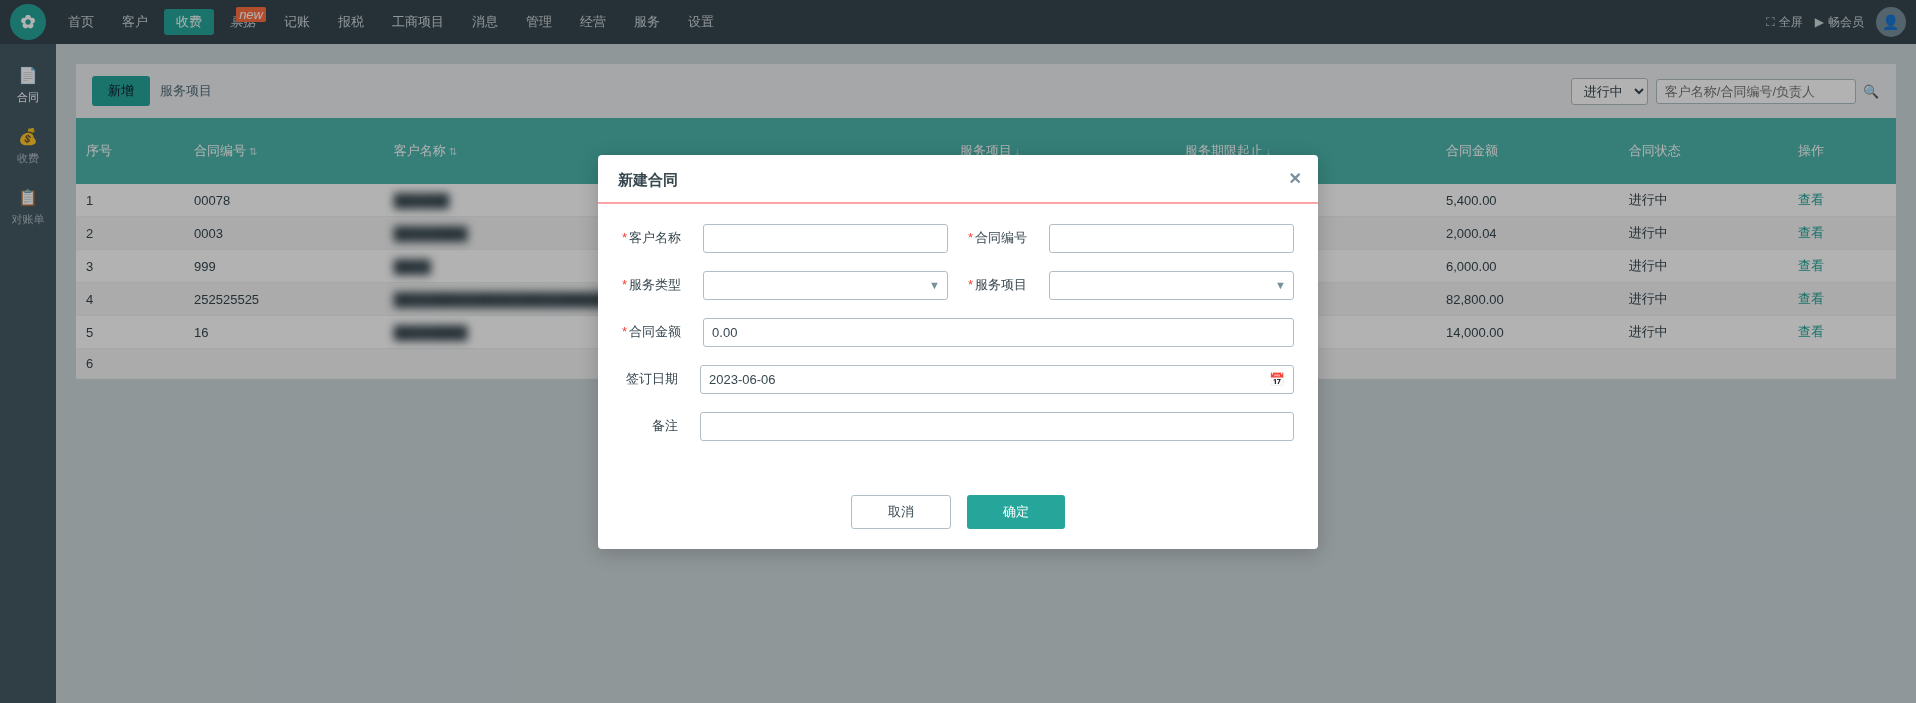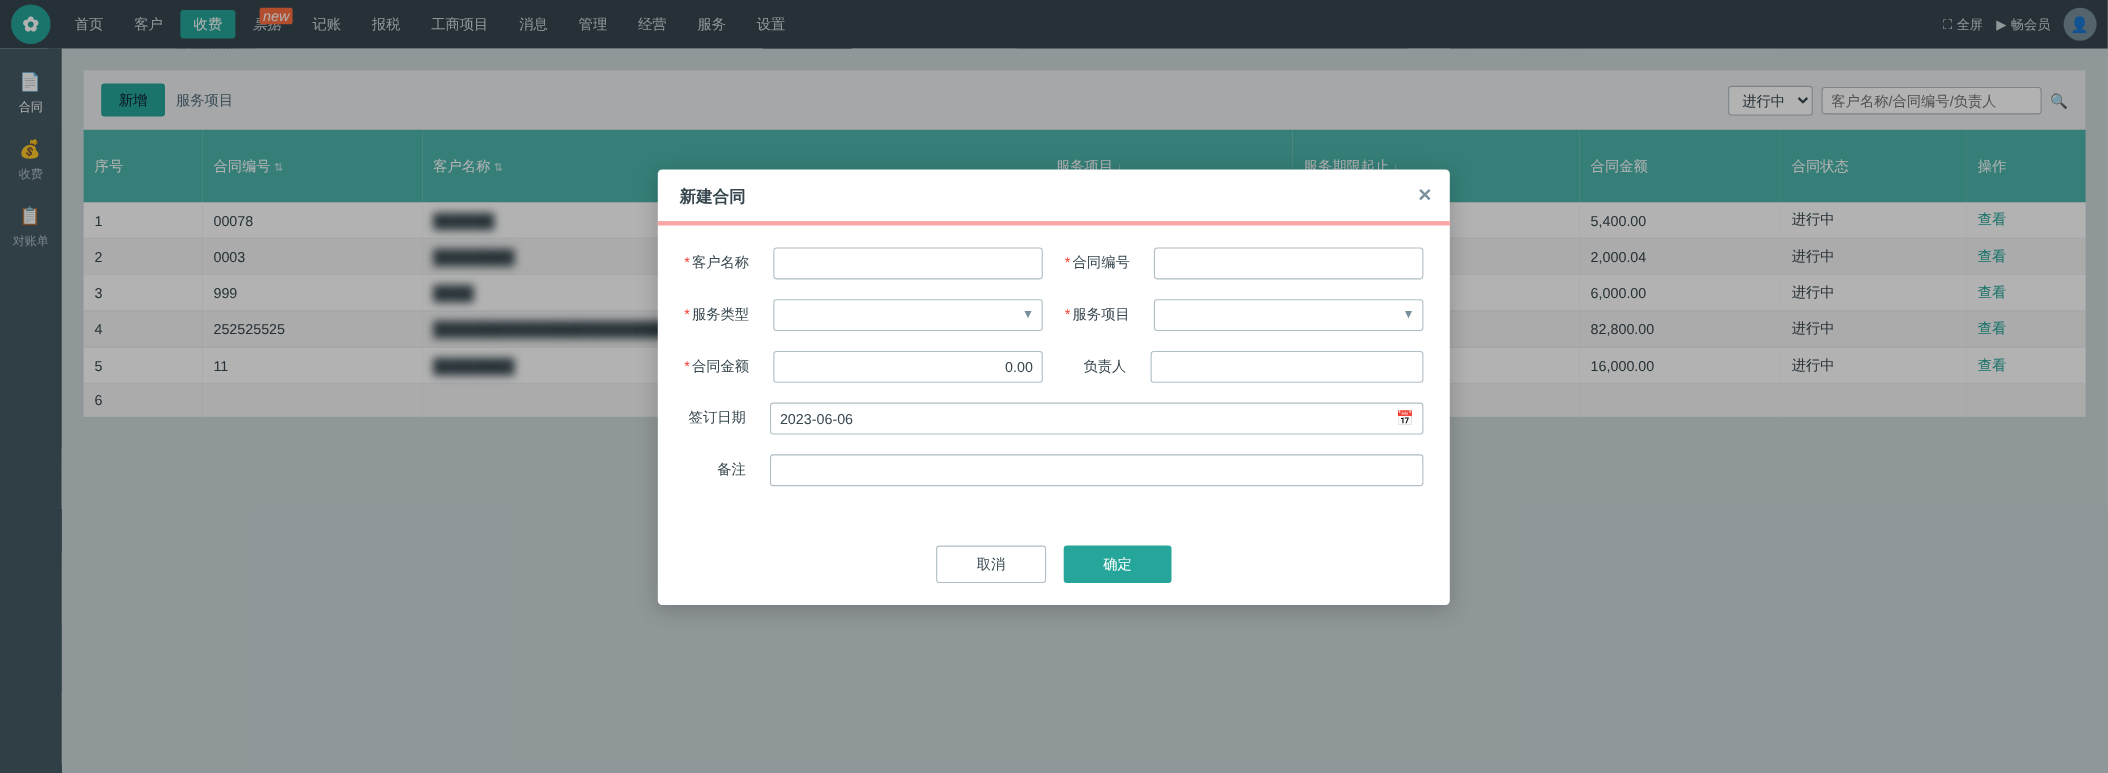--- a/index.html
+++ b/index.html
@@ -195,21 +195,21 @@
       width: 720px;
       padding: 0;
       box-shadow: 0 4px 20px rgba(0,0,0,0.2);
       position: relative;
     }
     .modal-header {
       padding: 16px 20px 12px;
       font-size: 15px;
       font-weight: bold;
       color: #37474f;
-      border-bottom: 4px solid #fca5a5;
+      border-bottom: 2px solid #fca5a5;
     }
     .modal-close {
       position: absolute;
       top: 14px; right: 16px;
       cursor: pointer;
       color: #78909c;
       font-size: 16px;
     }
     .modal-body {
       padding: 20px 24px;
@@ -237,21 +237,20 @@
       margin-right: 2px;
     }
     .form-input {
       flex: 1;
       border: 1px solid #b0bec5;
       border-radius: 3px;
       padding: 6px 8px;
       font-size: 13px;
       color: #37474f;
       outline: none;
-      text-align: right;
     }
     .select-wrapper {
       flex: 1;
       position: relative;
     }
     .select-wrapper select {
       width: 100%;
       border: 1px solid #b0bec5;
       border-radius: 3px;
       padding: 6px 28px 6px 8px;
@@ -431,25 +430,25 @@
       <td>252525525</td>
       <td><span style="filter:blur(4px);display:inline-block;">████████████████████████</span></td>
       <td>一般纳税人...</td>
       <td>201807-202403</td>
       <td>82,800.00</td>
       <td><span class="status-badge">进行中</span></td>
       <td><span class="action-link">查看</span></td>
     </tr>
         <tr>
       <td>5</td>
-      <td>11</td>
+      <td>16</td>
       <td><span style="filter:blur(4px);display:inline-block;">████████</span></td>
       <td>小规模记账</td>
       <td>202303-202402</td>
-      <td>16,000.00</td>
+      <td>14,000.00</td>
       <td><span class="status-badge">进行中</span></td>
       <td><span class="action-link">查看</span></td>
     </tr>
         <tr>
       <td>6</td>
       <td></td>
       <td><span style="filter:blur(4px);display:inline-block;"></span></td>
       <td></td>
       <td></td>
       <td></td>
@@ -508,24 +507,20 @@
         </div>
       </div>
 
       <div class="form-row">
         <div class="form-field">
           <label>
             <span class="required-star">*</span><span>合同金额</span>
           </label>
           <input type="text" class="form-input" value="0.00" style="">
         </div>
-        <div class="form-field">
-          <label>负责人</label>
-          <input type="text" class="form-input" style="">
-        </div>
       </div>
 
       <div class="form-row">
         <div class="form-field">
           <label>签订日期</label>
           <div class="date-wrapper">
             <input type="text" value="2023-06-06" style="">
             <span class="date-icon">📅</span>
           </div>
         </div>

